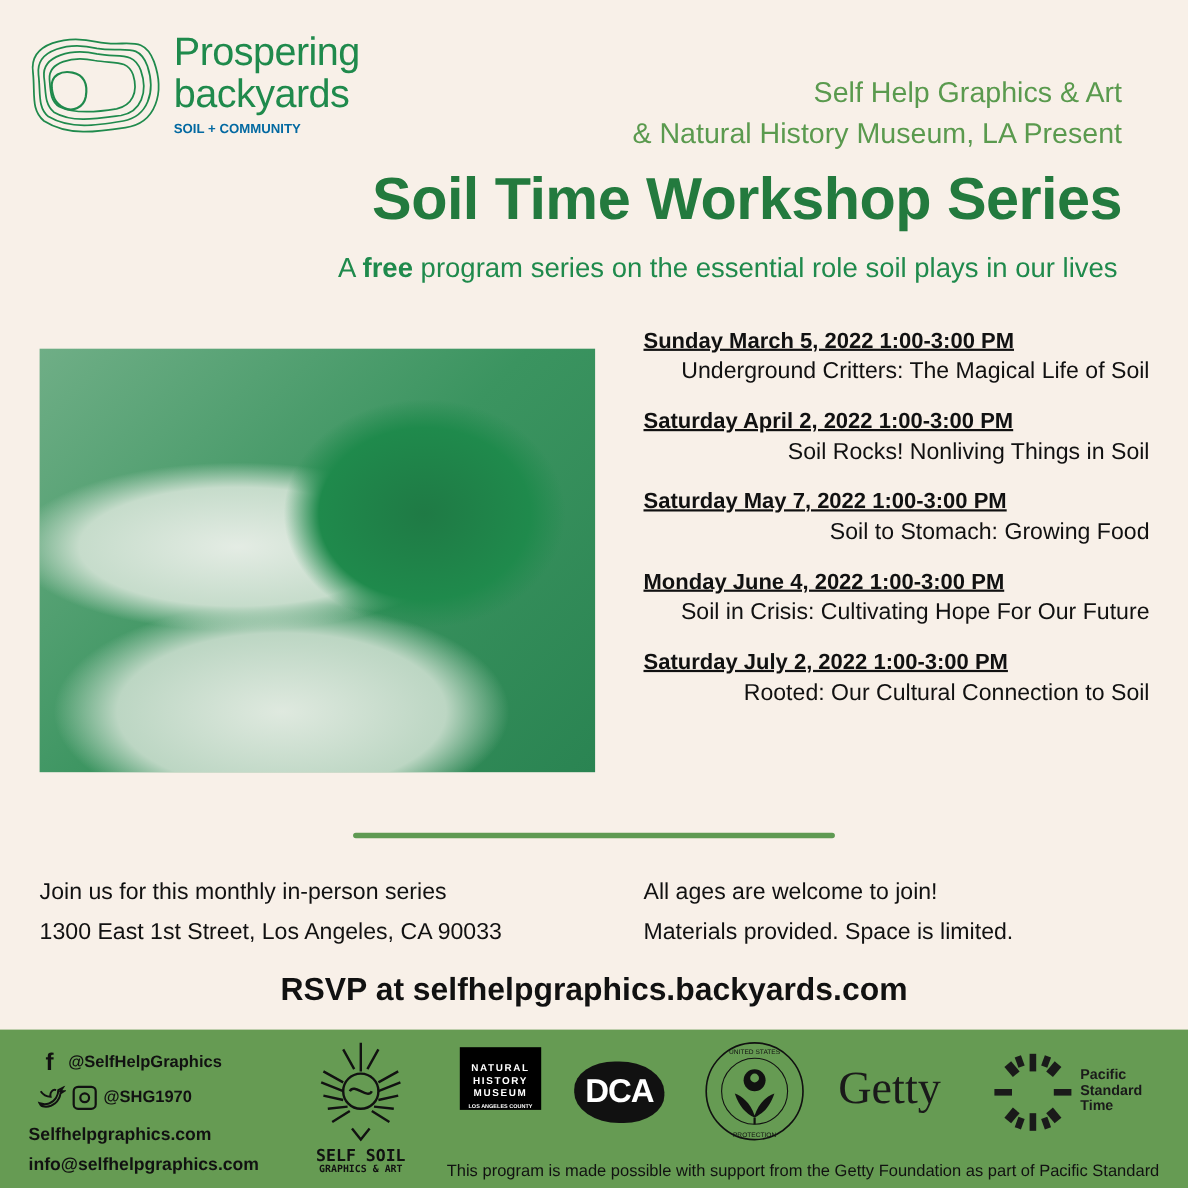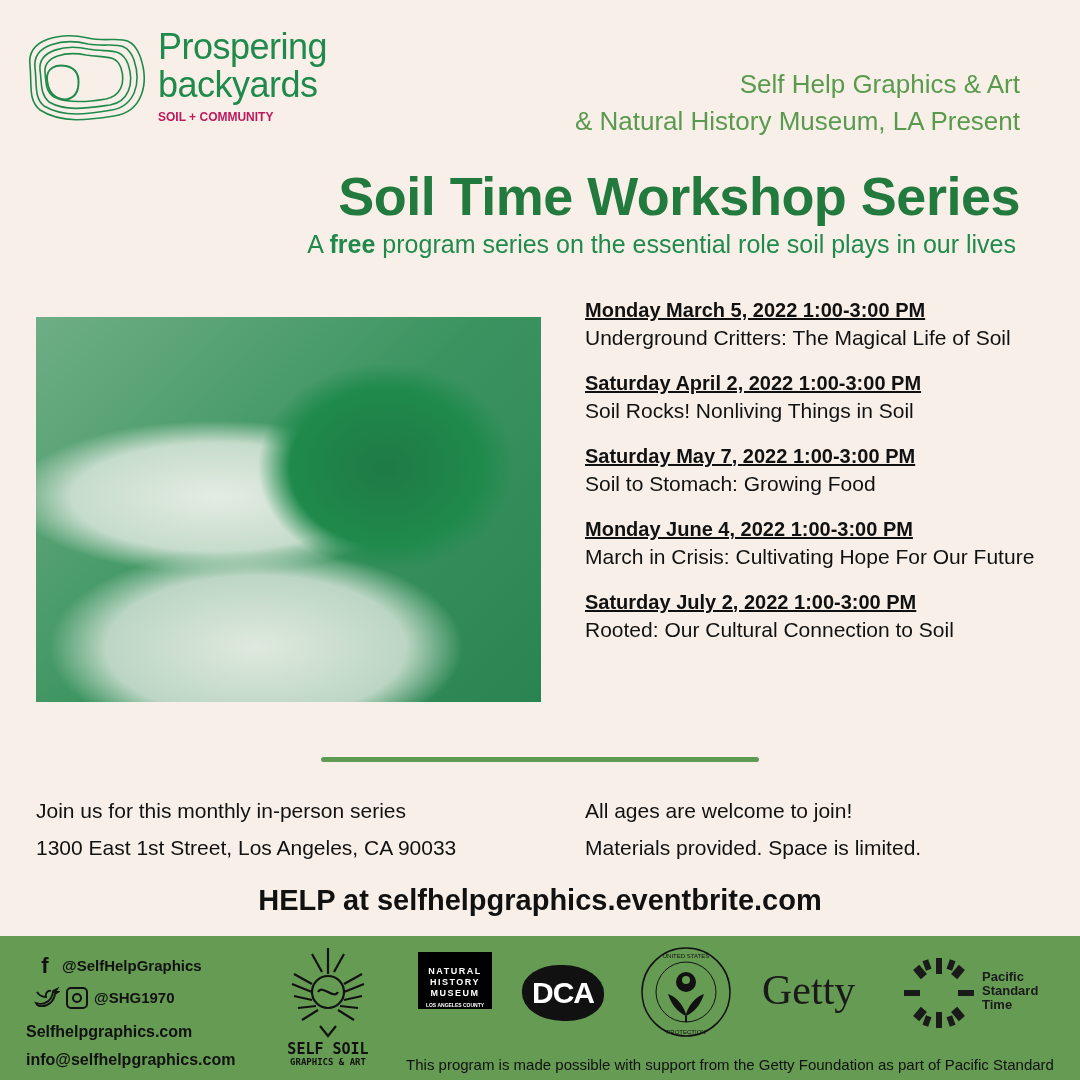--- a/index.html
+++ b/index.html
@@ -1,33 +1,33 @@
 <!DOCTYPE html>
 <html><head>
 <meta charset="utf-8">
 <style>
   html, body { margin:0; padding:0; }
   body { width:1080px; height:1080px; background:#f8f0e8; position:relative; overflow:hidden; font-family:"Liberation Sans", sans-serif; color:#111; }
   .abs { position:absolute; }
   .logo-text1 { left:158px; top:28px; font-size:36px; color:#1f8a4c; line-height:38px; letter-spacing:-0.5px; }
   .logo-text2 { left:158px; top:66px; font-size:36px; color:#1f8a4c; line-height:38px; letter-spacing:-0.5px; }
-  .logo-sub { left:158px; top:110px; font-size:12px; color:#be185d; font-weight:bold; }
+  .logo-sub { left:158px; top:110px; font-size:12px; color:#0369a1; font-weight:bold; }
   .presenters { right:60px; top:66px; text-align:right; color:#5a9a4e; font-size:26px; line-height:37px; }
-  .title { right:60px; top:165px; font-size:54px; font-weight:bold; color:#237a3e; letter-spacing:-0.5px; }
+  .title { right:60px; top:150px; font-size:54px; font-weight:bold; color:#237a3e; letter-spacing:-0.5px; }
   .subtitle { right:64px; top:230px; font-size:25px; color:#1f8a4c; }
   .subtitle b { font-weight:bold; }
   .photo { left:36px; top:317px; width:505px; height:385px; background:
       radial-gradient(ellipse 160px 130px at 350px 150px, #1f7a45 0%, #1f8a4c 60%, transparent 80%),
       radial-gradient(ellipse 240px 90px at 180px 180px, #e4ece4 0%, #c6dccb 60%, transparent 85%),
       radial-gradient(ellipse 230px 110px at 220px 330px, #dfe9df 0%, #bcd6c3 65%, transparent 90%),
       linear-gradient(135deg, #6fae86 0%, #3b9460 50%, #2a8452 100%); }
   .sessions { left:585px; top:297px; width:460px; }
   .session { margin-bottom:19px; }
   .session-date { font-weight:bold; font-size:20px; text-decoration:underline; line-height:27px; }
-  .session-title { font-size:21px; line-height:27px; }
+  .session-title { font-size:21px; line-height:27px;text-align:right; }
   .divider { left:321px; top:757px; width:438px; height:5px; background:#5f9a52; border-radius:3px; }
   .info { font-size:21px; line-height:37px; }
   .info-left { left:36px; top:792px; }
   .info-right { left:585px; top:792px; }
   .rsvp { left:0; width:1080px; top:884px; text-align:center; font-size:29px; font-weight:bold; }
   .footer { left:0; top:936px; width:1080px; height:144px; background:#669b53; }
   .social { left:34px; top:950px; font-weight:bold; font-size:15px; line-height:32px; }
   .social-row { display:flex; align-items:center; gap:6px; height:32px; }
   .social-icon { display:inline-block; width:22px; height:22px; text-align:center; font-size:20px; line-height:22px; }
   .ig { width:18px; height:18px; border:2px solid #111; border-radius:5px; position:relative; }
@@ -66,53 +66,53 @@
   <div>Self Help Graphics &amp; Art</div>
   <div>&amp; Natural History Museum, LA Present</div>
 </div>
 <div class="abs title">Soil Time Workshop Series</div>
 <div class="abs subtitle"><span>A </span><b>free</b><span> program series on the essential role soil plays in our lives</span></div>
 
 <div class="abs photo" title="Hands holding soil (green duotone photo)"></div>
 
 <div class="abs sessions">
   <div class="session">
-    <div class="session-date">Monday March 5, 2022 1:00-3:00 PM</div>
+    <div class="session-date">Sunday March 5, 2022 1:00-3:00 PM</div>
     <div class="session-title">Underground Critters: The Magical Life of Soil</div>
   </div>
   <div class="session">
     <div class="session-date">Saturday April 2, 2022 1:00-3:00 PM</div>
     <div class="session-title">Soil Rocks! Nonliving Things in Soil</div>
   </div>
   <div class="session">
     <div class="session-date">Saturday May 7, 2022 1:00-3:00 PM</div>
     <div class="session-title">Soil to Stomach: Growing Food</div>
   </div>
   <div class="session">
     <div class="session-date">Monday June 4, 2022 1:00-3:00 PM</div>
-    <div class="session-title">March in Crisis: Cultivating Hope For Our Future</div>
+    <div class="session-title">Soil in Crisis: Cultivating Hope For Our Future</div>
   </div>
   <div class="session">
     <div class="session-date">Saturday July 2, 2022 1:00-3:00 PM</div>
     <div class="session-title">Rooted: Our Cultural Connection to Soil</div>
   </div>
 </div>
 
 <div class="abs divider"></div>
 
 <div class="abs info info-left">
   <div>Join us for this monthly  in-person series</div>
   <div>1300 East 1st Street, Los Angeles, CA 90033</div>
 </div>
 <div class="abs info info-right">
   <div>All ages are welcome to join!</div>
   <div>Materials provided. Space is limited.</div>
 </div>
 
-<div class="abs rsvp">HELP at selfhelpgraphics.eventbrite.com</div>
+<div class="abs rsvp">RSVP at selfhelpgraphics.backyards.com</div>
 
 <div class="abs footer"></div>
 
 <div class="abs social">
   <div class="social-row">
     <span class="social-icon" style="font-family:'Liberation Sans',sans-serif;font-weight:bold;font-size:22px">f</span>
     <span>@SelfHelpGraphics</span>
   </div>
   <div class="social-row">
     <svg width="26" height="22" viewBox="0 0 26 22">

